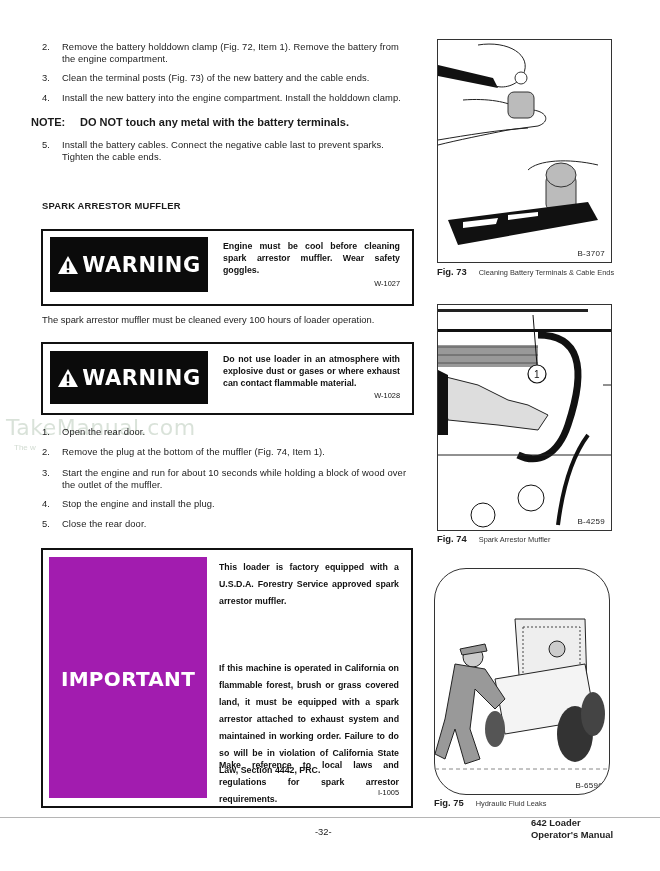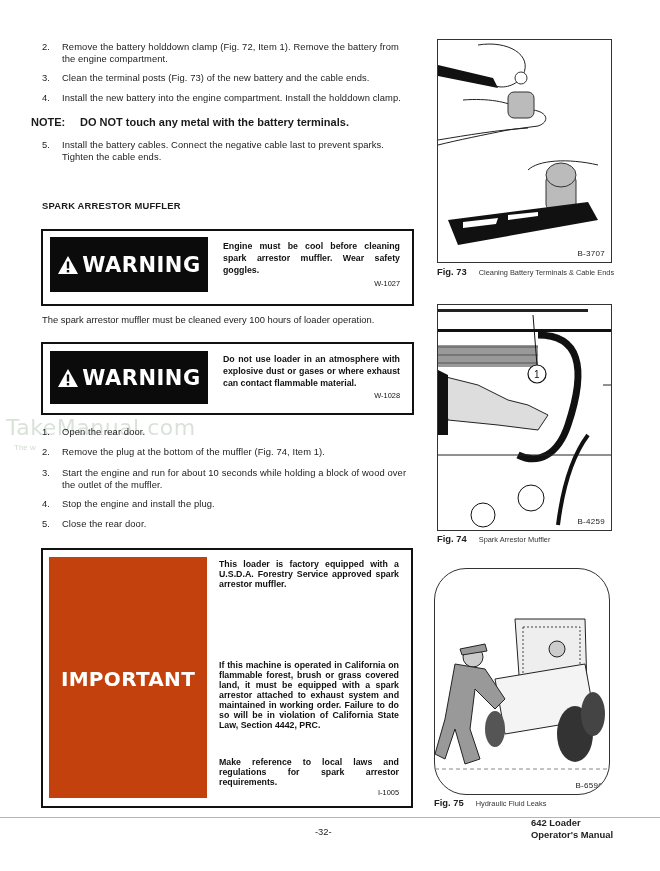--- a/index.html
+++ b/index.html
@@ -19,23 +19,23 @@
 
   
   .wbox { position: absolute; left: 41px; width: 373px; border: 2.5px solid #111; background: #fff; }
   .wblack { position: absolute; left: 7px; background: #0b0b0b; color: #fff; display: flex; align-items: center; justify-content: center; }
   .wblack .word { font-family: "DejaVu Sans", sans-serif; font-weight: bold; font-size: 21px; letter-spacing: 0.5px; color: #fff; }
   .wblack svg { margin-right: 3px; }
   .wtext { position: absolute; left: 180px; width: 177px; font-size: 8.8px; line-height: 11.8px; font-weight: bold; text-align: justify; color: #111; }
   .wcode { position: absolute; right: 12px; font-size: 7.4px; color: #111; }
 
   .ibox { position: absolute; left: 41px; top: 548px; width: 372px; height: 260px; border: 2.5px solid #111; }
-  .iblack { position: absolute; left: 6px; top: 7px; width: 158px; height: 241px; background: #c2410c; }
+  .iblack { position: absolute; left: 6px; top: 7px; width: 158px; height: 241px; background: #a21caf; }
   .iword { position: absolute; left: 0; width: 100%; top: 110px; text-align: center; font-family: "DejaVu Sans", sans-serif; font-weight: bold; font-size: 20px; color: #fff; letter-spacing: 0.3px; }
-  .ipara { position: absolute; left: 176px; width: 180px; font-size: 8.8px; line-height: 10px; font-weight: bold; text-align: justify; color: #111; }
+  .ipara { position: absolute; left: 176px; width: 180px; font-size: 8.8px; line-height: 17px; font-weight: bold; text-align: justify; color: #111; }
   .icode { position: absolute; right: 12px; top: 238px; font-size: 7.4px; color: #111; }
 
   
   .fig { position: absolute; border: 1px solid #333; background: #fff; overflow: hidden; }
   .figcode { position: absolute; right: 6px; bottom: 4px; font-size: 8px; color: #222; letter-spacing: 0.3px; }
   .caption { position: absolute; font-size: 7.4px; color: #333; line-height: 11px; }
   .caption .fn { font-weight: bold; font-size: 9.4px; color: #222; margin-right: 12px; }
 
   .footer-line { position: absolute; left: 0; top: 817px; width: 660px; height: 1px; background: #b5b5b5; }
   .pagenum { position: absolute; left: 315px; top: 826px; font-size: 9.4px; color: #222; }

